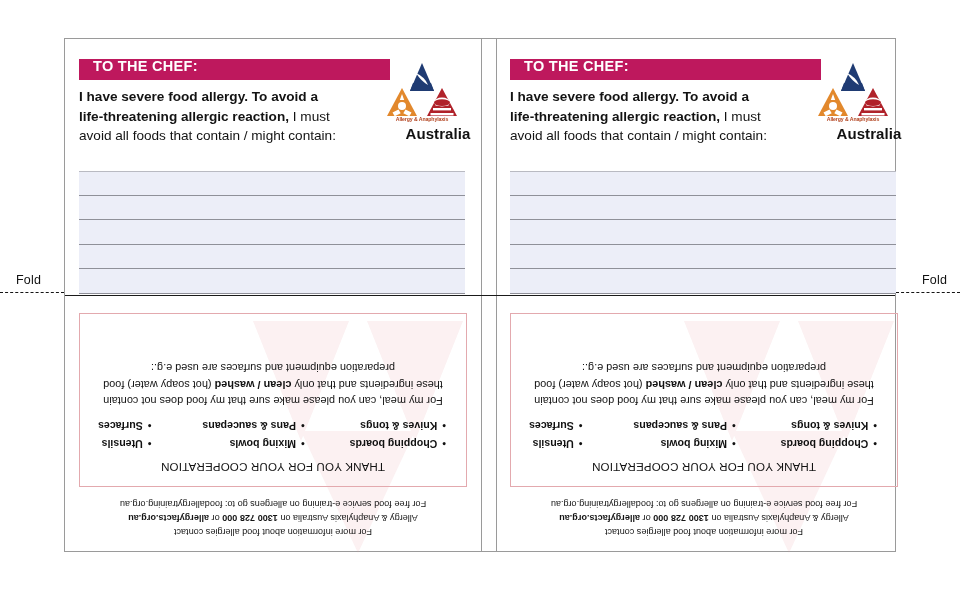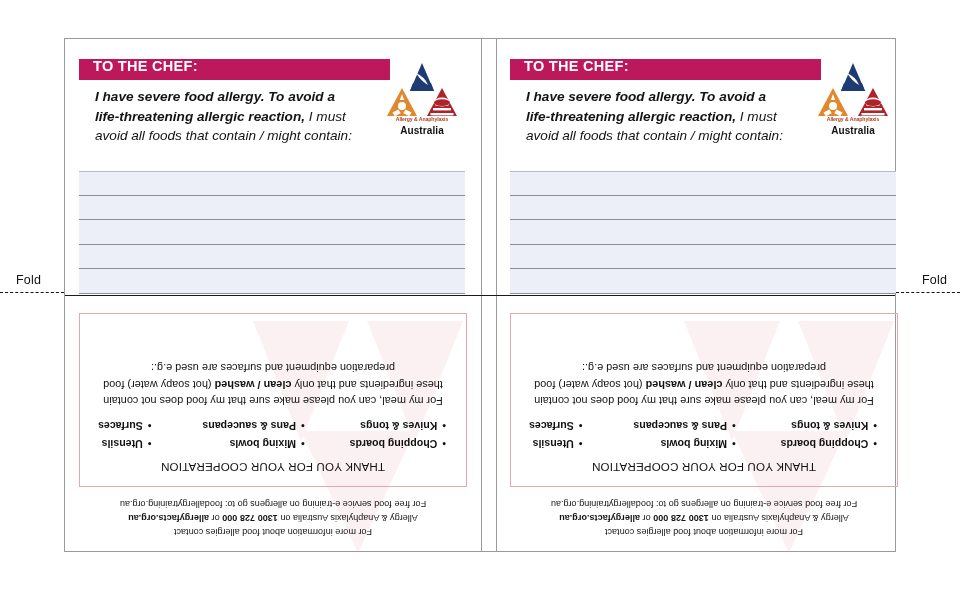--- a/index.html
+++ b/index.html
@@ -115,27 +115,26 @@
     font-size: 14.5px;
     font-weight: bold;
     letter-spacing: .3px;
     padding-left: 14px;
     line-height: 1;
     white-space: nowrap;
   }
 
   .chef-body {
     position: absolute;
-    left: 16px;
+    left: 0;
     top: 28px;
     width: 318px;
     font-size: 13.6px;
     line-height: 1.45;
     color: #131313;
-    font-style: italic;
   }
   .chef-body b { font-weight: bold; }
   .chef-body .reg { font-weight: normal; }
 
   
   .logo {
     position: absolute;
     right: 2px;
     top: 2px;
     width: 78px;
@@ -149,25 +148,25 @@
     width: 78px;
     text-align: center;
     font-size: 5.2px;
     font-weight: bold;
     color: #b2431f;
     letter-spacing: -.1px;
     white-space: nowrap;
   }
   .logo-country {
     position: absolute;
-    left: 0;
+    left: 16px;
     top: 64px;
     width: 78px;
     text-align: center;
-    font-size: 10px;
+    font-size: 15px;
     font-weight: bold;
     color: #111;
     letter-spacing: .1px;
   }
 
   
   .lines {
     position: absolute;
     left: 14px;
     top: 132px;

